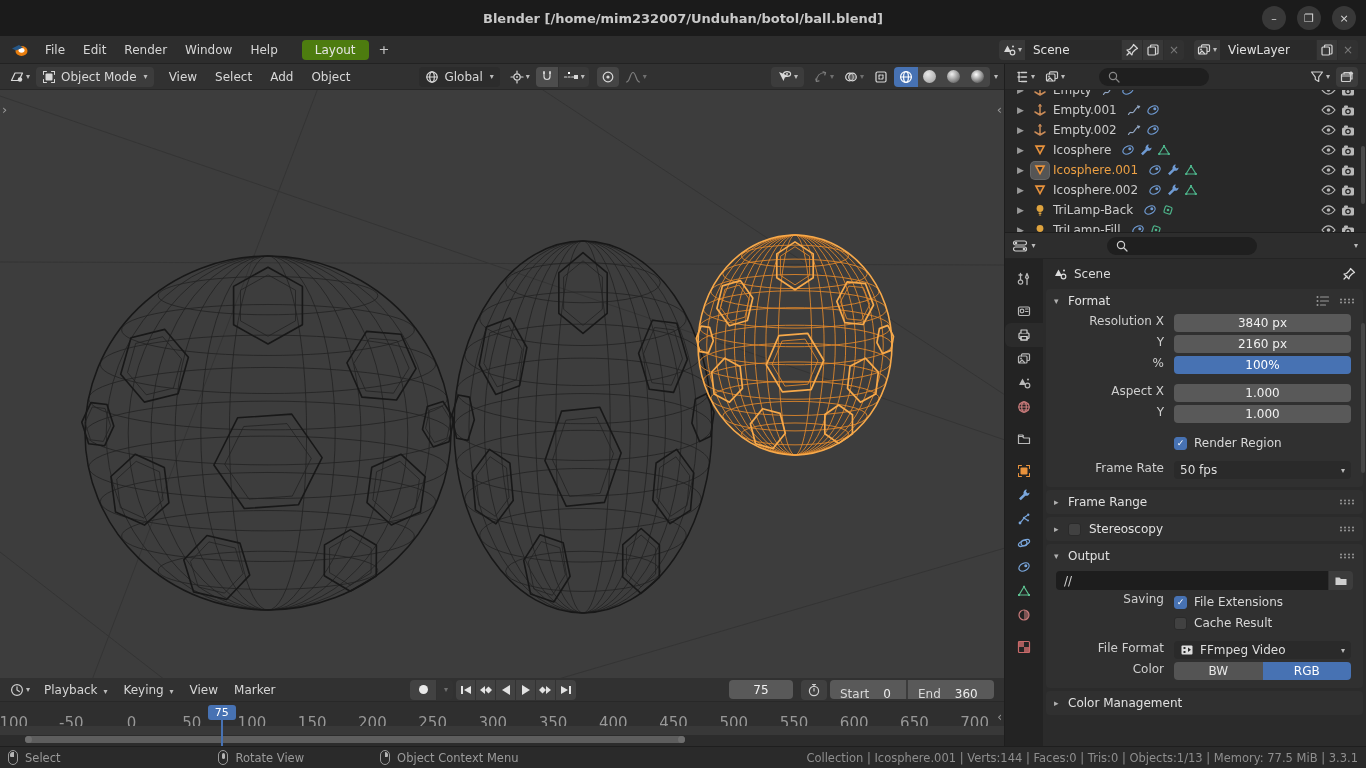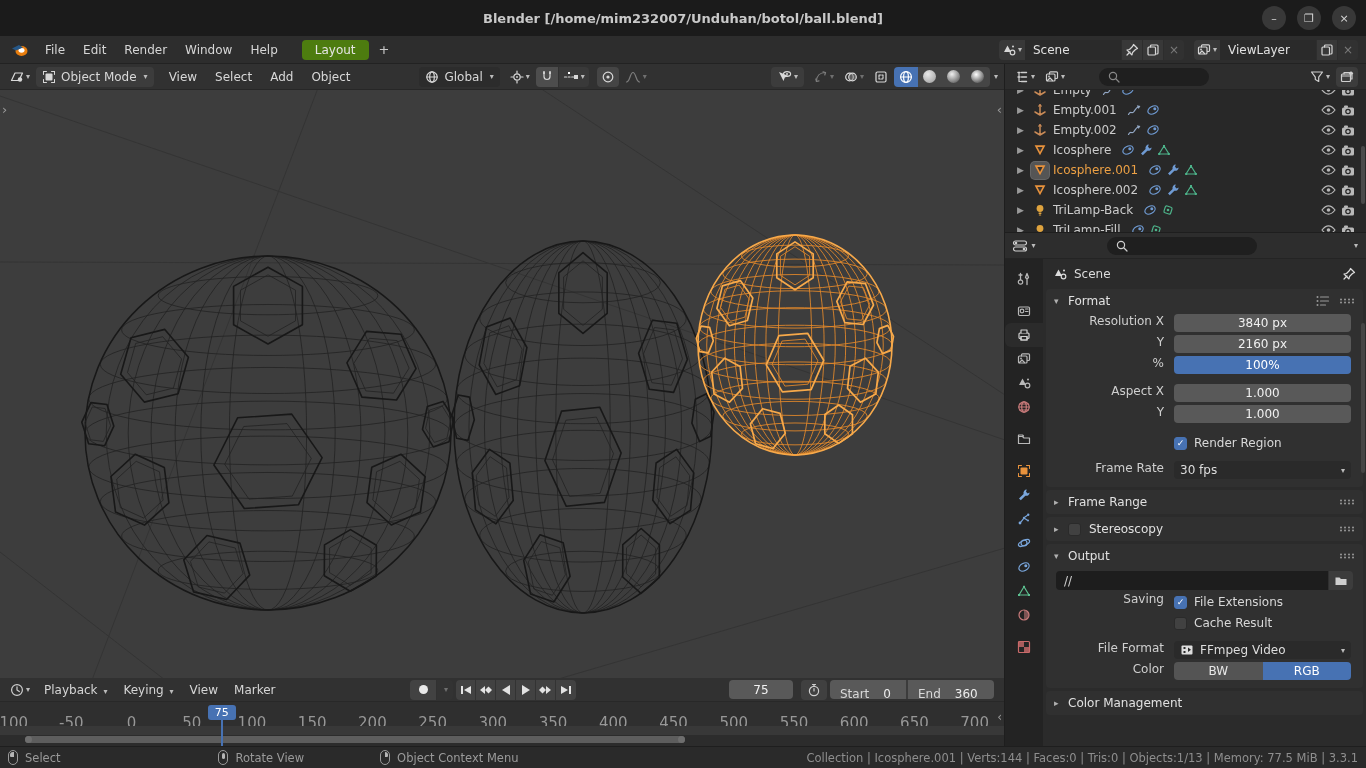--- a/index.html
+++ b/index.html
@@ -1221,21 +1221,21 @@
                 <span class="plabel"></span>
                 <div class="cbwrap">
                   <span class="cb checked">✓</span>
                   <span class="cblabel">Render Region</span>
                 </div>
               </div>
             <div class="gap"></div>
             <div class="prow">
                 <span class="plabel">Frame Rate</span>
                 <div class="pfield drop">
-                  <span>30 fps</span>
+                  <span>50 fps</span>
                   <span class="chev">▾</span>
                 </div>
               </div>
           </div>
 
           <div class="panel collapsed">
             <div class="panel-header">
                 <span class="pchev">▸</span>
                 <span>Frame Range</span>
                 <span class="ph-right">

